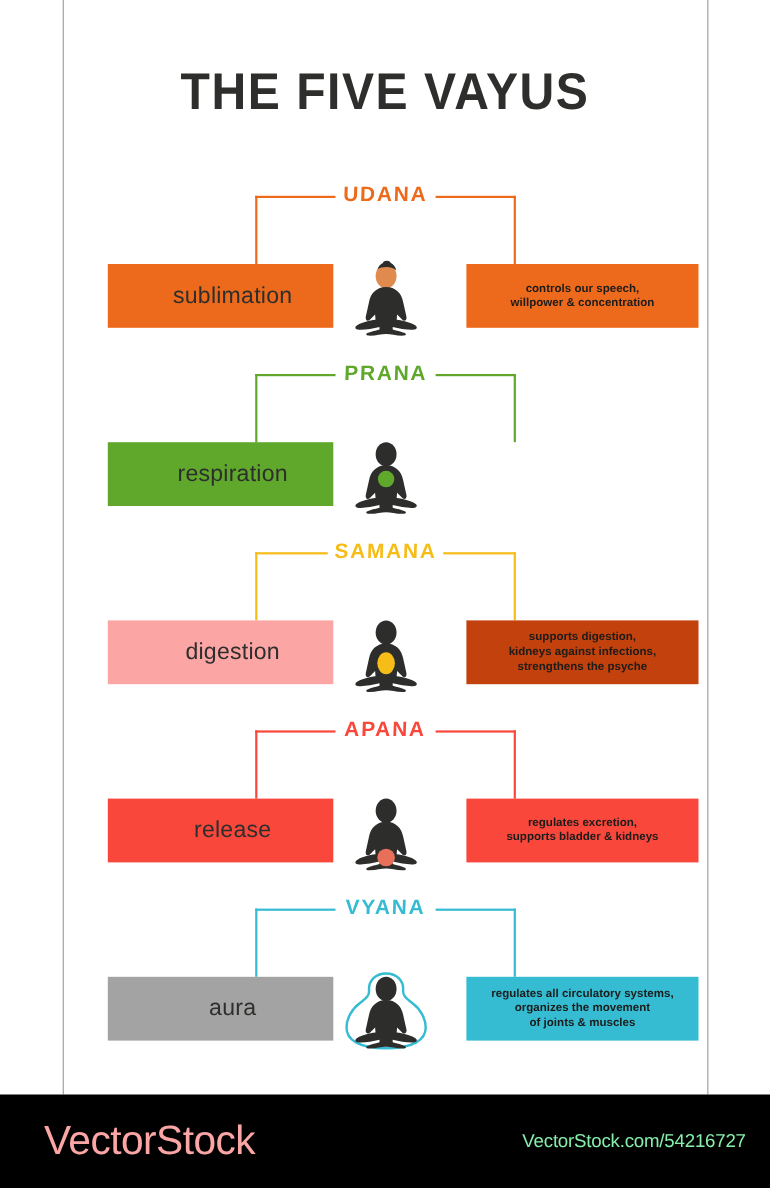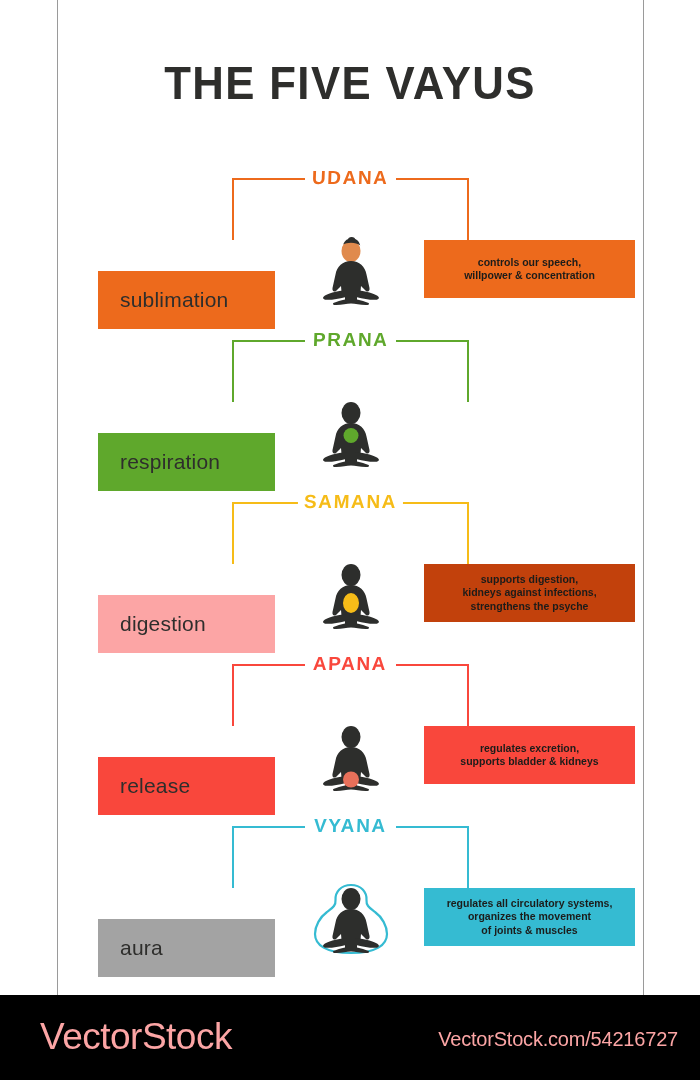--- a/index.html
+++ b/index.html
@@ -100,24 +100,23 @@
     position: absolute;
     top: 75px;
     height: 58px;
     box-sizing: border-box;
     display: flex;
     align-items: center;
     justify-content: center;
   }
   .box.left {
     left: 98px;
-    width: 177px;
-    justify-content: flex-start;
+    width: 205px;
+    justify-content: center;
     padding-left: 22px;
-    margin-top: 31px;
   }
   .box.right {
     left: 424px;
     width: 211px;
     padding: 13px 8px;
   }
   .box-title {
     font-family: "Liberation Sans", sans-serif;
     font-size: 21px;
     font-weight: normal;
@@ -160,22 +159,22 @@
     font-size: 37px;
     font-weight: normal;
     color: #fca5a5;
     letter-spacing: -0.5px;
   }
   #footer-url {
     position: absolute;
     right: 22px;
     top: 33px;
     font-family: "Liberation Sans", sans-serif;
-    font-size: 20px;
-    color: #fca5a5;
+    font-size: 17px;
+    color: #86efac;
     letter-spacing: -0.2px;
   }
 </style>
 </head>
 <body>
 
 <div id="poster">
 
   <div class="frame-rule left"></div>
   <div class="frame-rule right"></div>

